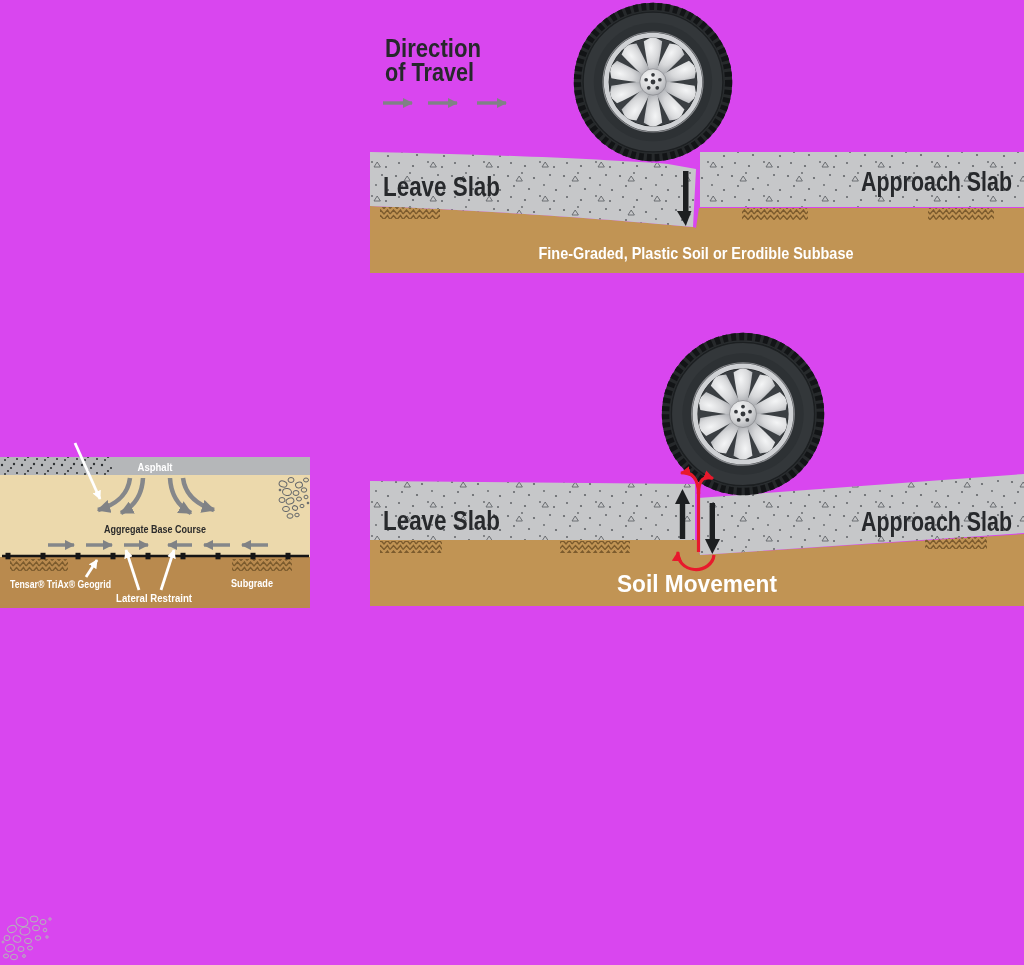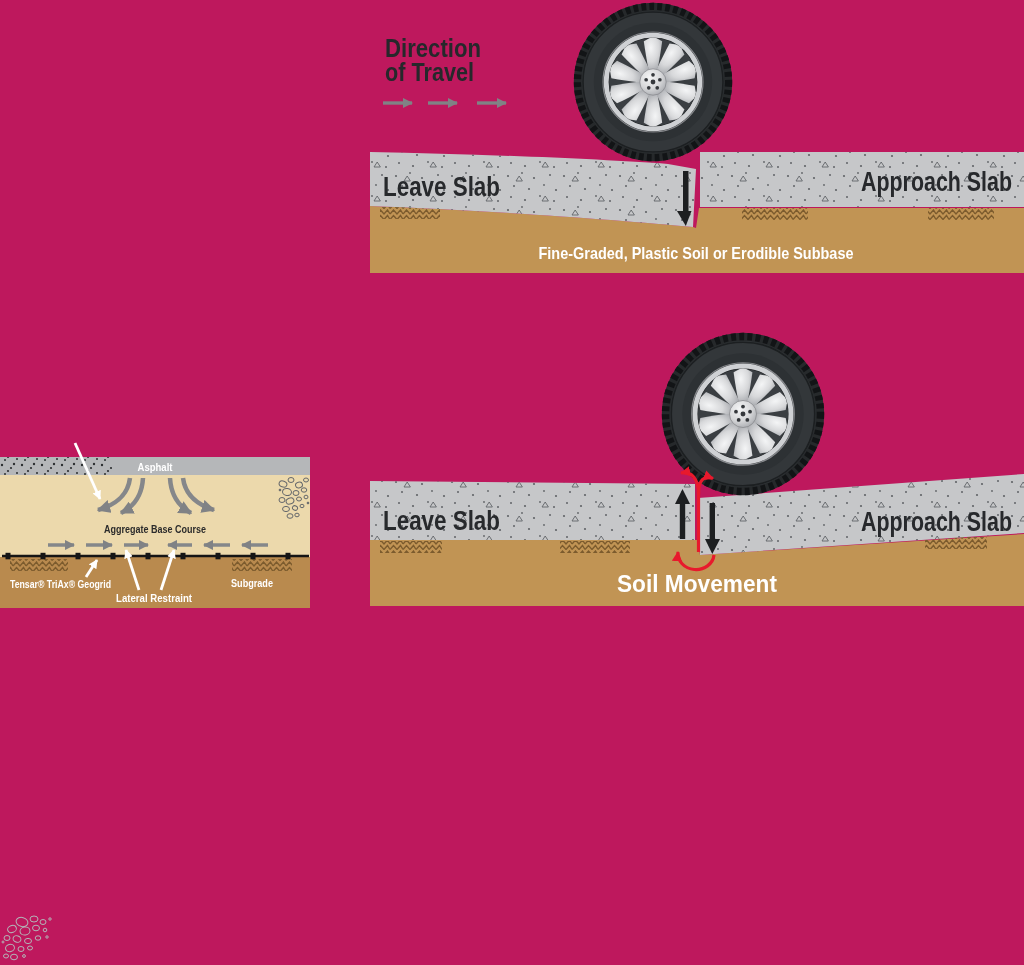--- a/index.html
+++ b/index.html
@@ -1,18 +1,18 @@
 <!DOCTYPE html>
 <html><head>
 <meta charset="utf-8">
 <style>
   html,body { margin:0; padding:0; background:#ffffff; }
   .canvas {
     position:relative; width:1024px; height:965px;
-    background:#be185d; overflow:hidden;
+    background:#d946ef; overflow:hidden;
     font-family:"Liberation Sans", sans-serif;
   }
   svg.layer { position:absolute; display:block; }
   svg text {
     font-family:"Liberation Sans", sans-serif;
     font-weight:bold;
   }
   #svg-defs { position:absolute; width:0; height:0; }
 </style>
 </head>

